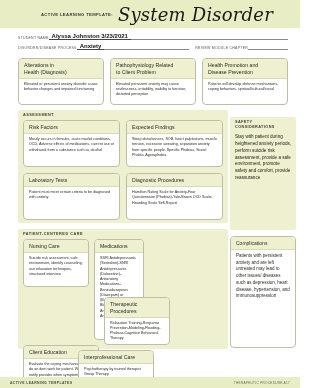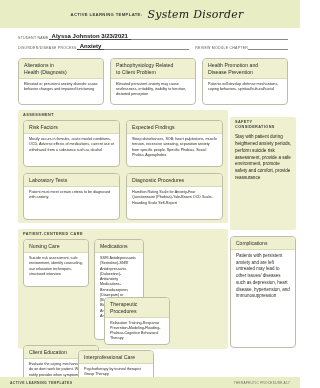--- a/index.html
+++ b/index.html
@@ -18,21 +18,21 @@
     display:flex;align-items:center;justify-content:center;
     padding-left:14px;box-sizing:border-box;
   }
   .alt-label{
     font-size:4.2px;letter-spacing:.35px;color:#3b3b36;
     font-weight:bold;text-transform:uppercase;margin-right:5px;
     white-space:nowrap;
   }
   .doc-title{
     font-family:"DejaVu Serif", serif;font-style:italic;
-    font-size:11px;color:#1a1a18;letter-spacing:.2px;white-space:nowrap;
+    font-size:18px;color:#1a1a18;letter-spacing:.2px;white-space:nowrap;
   }
 
   
   .idblock{padding:5px 12px 3px 18px;}
   .idrow{display:flex;align-items:flex-end;margin-bottom:3px;}
   .idcap{
     font-size:3.5px;letter-spacing:.25px;color:#5a5a52;
     text-transform:uppercase;white-space:nowrap;padding-bottom:.5px;
   }
   .idval{

